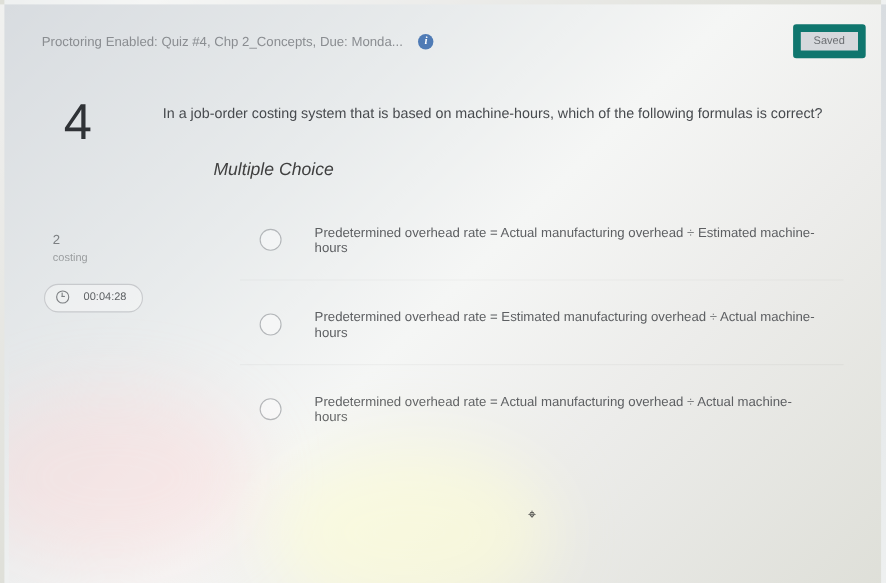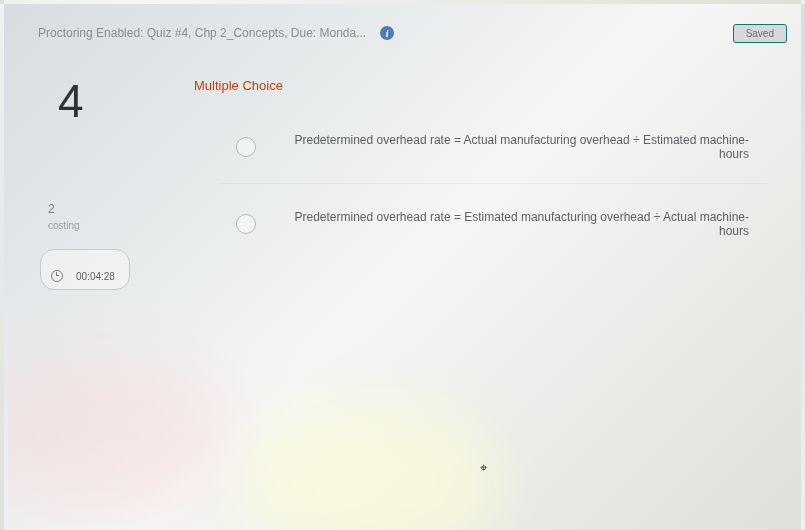--- a/index.html
+++ b/index.html
@@ -23,21 +23,21 @@
   .top-left { display: flex; align-items: center; gap: 6px; }
   .info-icon {
     width: 14px; height: 14px; border-radius: 50%;
     background: #4f7bb5; color: #fff;
     display: inline-flex; align-items: center; justify-content: center;
     font-size: 10px; font-weight: bold; font-style: italic;
     font-family: Georgia, serif;
   }
   .saved-btn {
     background: #d6d8dc;
-    border: 1px solid #0f766e;
+    border: 7px solid #0f766e;
     border-radius: 3px;
     padding: 3px 12px;
     font-size: 10px;
     color: #6b6e72;
   }
   .main {
     display: flex;
     padding: 8px 20px 0 20px;
   }
   .left-col {
@@ -59,21 +59,21 @@
     padding-left: 4px;
   }
   .points-num { font-size: 12px; color: #7c7f82; }
   .timer {
     margin-top: 14px;
     display: inline-flex;
     align-items: center;
     gap: 5px;
     border: 1px solid #c8cacd;
     border-radius: 14px;
-    padding: 16px 10px 3px 6px;
+    padding: 1px 10px 3px 6px;
     font-size: 10px;
     color: #5e6164;
     background: rgba(255,255,255,0.35);
   }
   .clock-icon {
     width: 12px; height: 12px; border: 1.5px solid #7c7f82; border-radius: 50%;
     position: relative;
   }
   .clock-icon::before {
     content: ""; position: absolute; left: 4px; top: 1px;
@@ -87,24 +87,25 @@
     flex: 1;
     padding-left: 10px;
   }
   .question-text {
     font-size: 13px;
     color: #474a4e;
     margin-top: 12px;
     margin-bottom: 36px;
   }
   .mc-label {
-    font-size: 13px;
-    color: #c2410c;
+    font-size: 16px;
+    color: #404040;
     margin-left: 50px;
     margin-bottom: 18px;
+    font-style: italic;
   }
   .options {
     margin-left: 70px;
     padding-right: 10px;
   }
   .option {
     display: flex;
     align-items: center;
     gap: 22px;
     padding: 18px 14px;
@@ -115,21 +116,20 @@
   .radio {
     width: 20px; height: 20px;
     border: 1.5px solid #b3b6b9;
     border-radius: 50%;
     flex-shrink: 0;
     background: rgba(255,255,255,0.4);
   }
   .option-text {
     font-size: 12px;
     color: #5d5f62;
-    text-align: right;
   }
   .cursor {
     position: absolute;
     bottom: 58px;
     left: 468px;
     font-size: 13px;
     color: #333;
     pointer-events: none;
   }
   .bloom {
@@ -163,28 +163,33 @@
       <div class="points-num">2</div>
       <div>costing</div>
     </div>
     <div class="timer">
       <span class="clock-icon"></span>
       <span>00:04:28</span>
     </div>
   </div>
 
   <div class="right-col">
+    <div class="question-text">In a job-order costing system that is based on machine-hours, which of the following formulas is correct?</div>
     <div class="mc-label">Multiple Choice</div>
 
     <div class="options">
       <div class="option">
         <div class="radio"></div>
         <div class="option-text">Predetermined overhead rate = Actual manufacturing overhead ÷ Estimated machine-hours</div>
       </div>
       <div class="option">
         <div class="radio"></div>
         <div class="option-text">Predetermined overhead rate = Estimated manufacturing overhead ÷ Actual machine-hours</div>
       </div>
+      <div class="option">
+        <div class="radio"></div>
+        <div class="option-text">Predetermined overhead rate = Actual manufacturing overhead ÷ Actual machine-hours</div>
+      </div>
     </div>
   </div>
 </div>
 
 <div class="cursor">⌖</div>
 
 </body></html>

